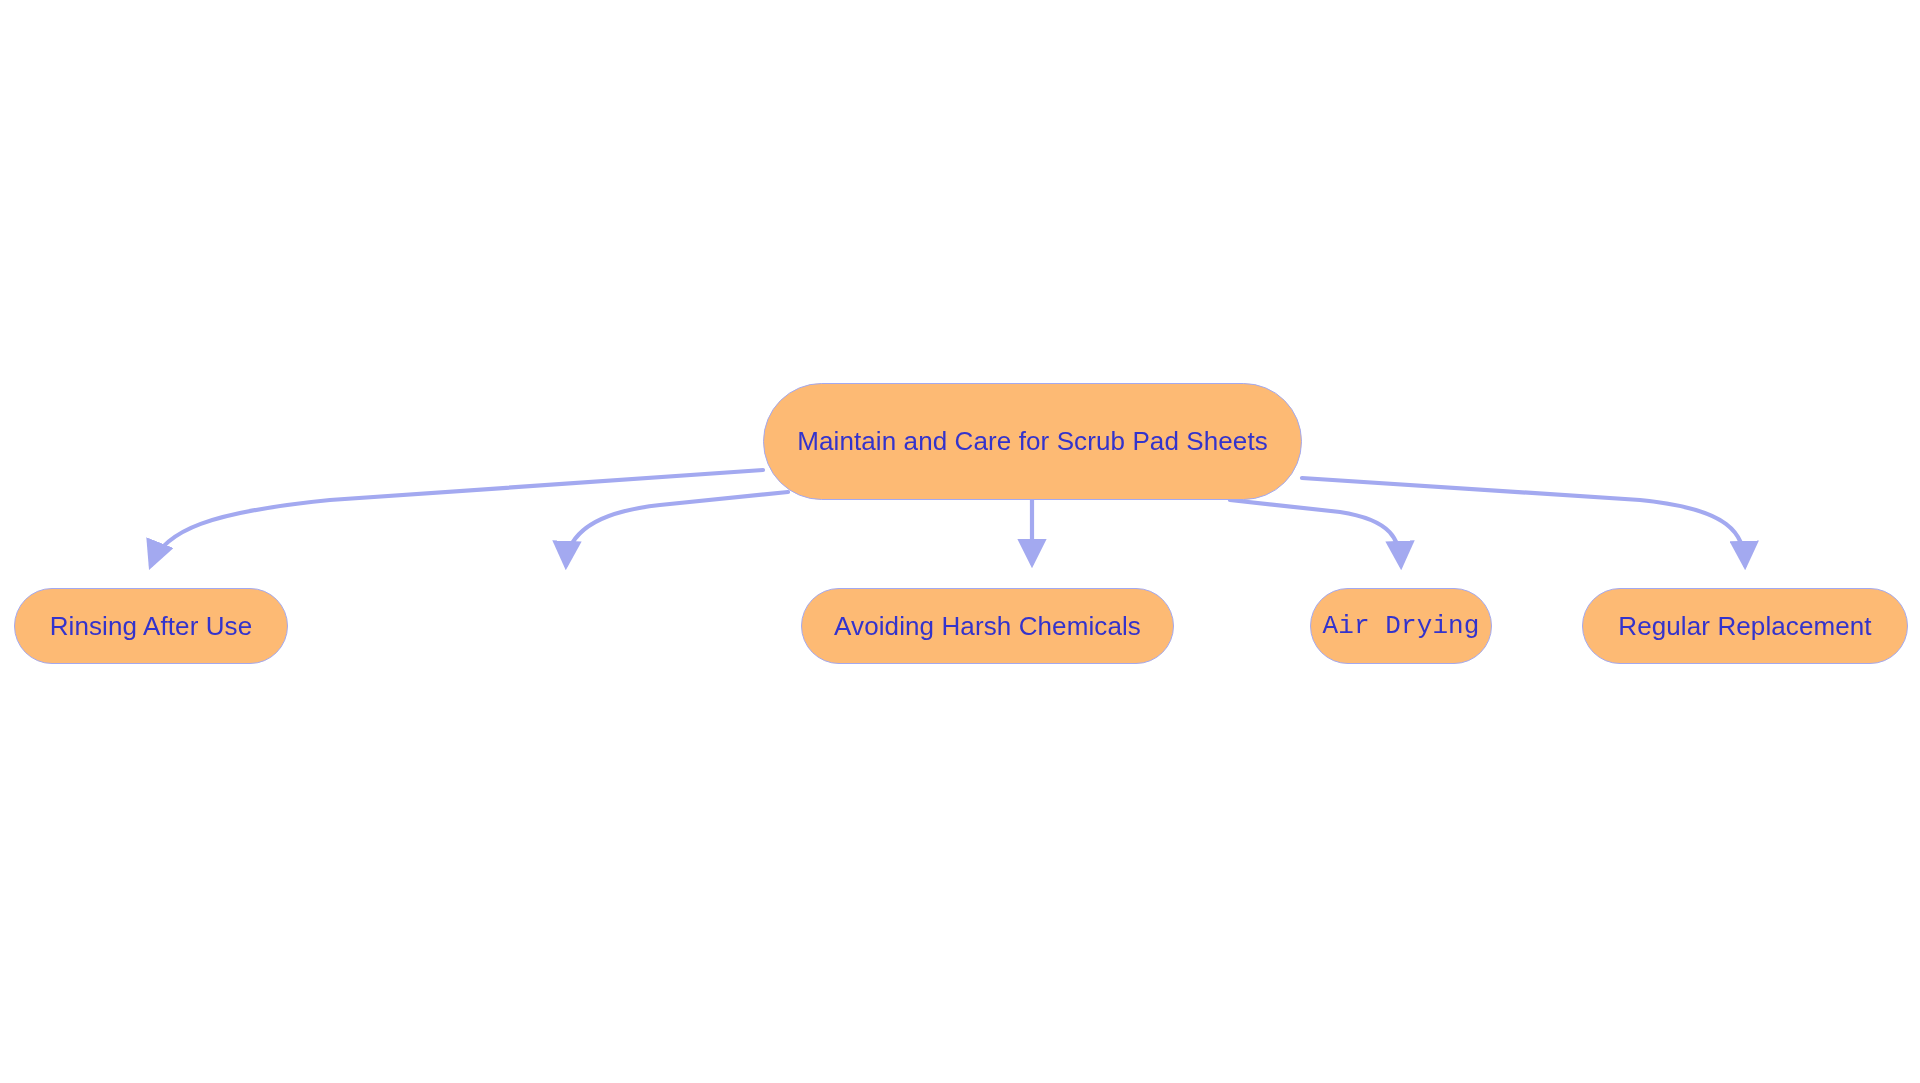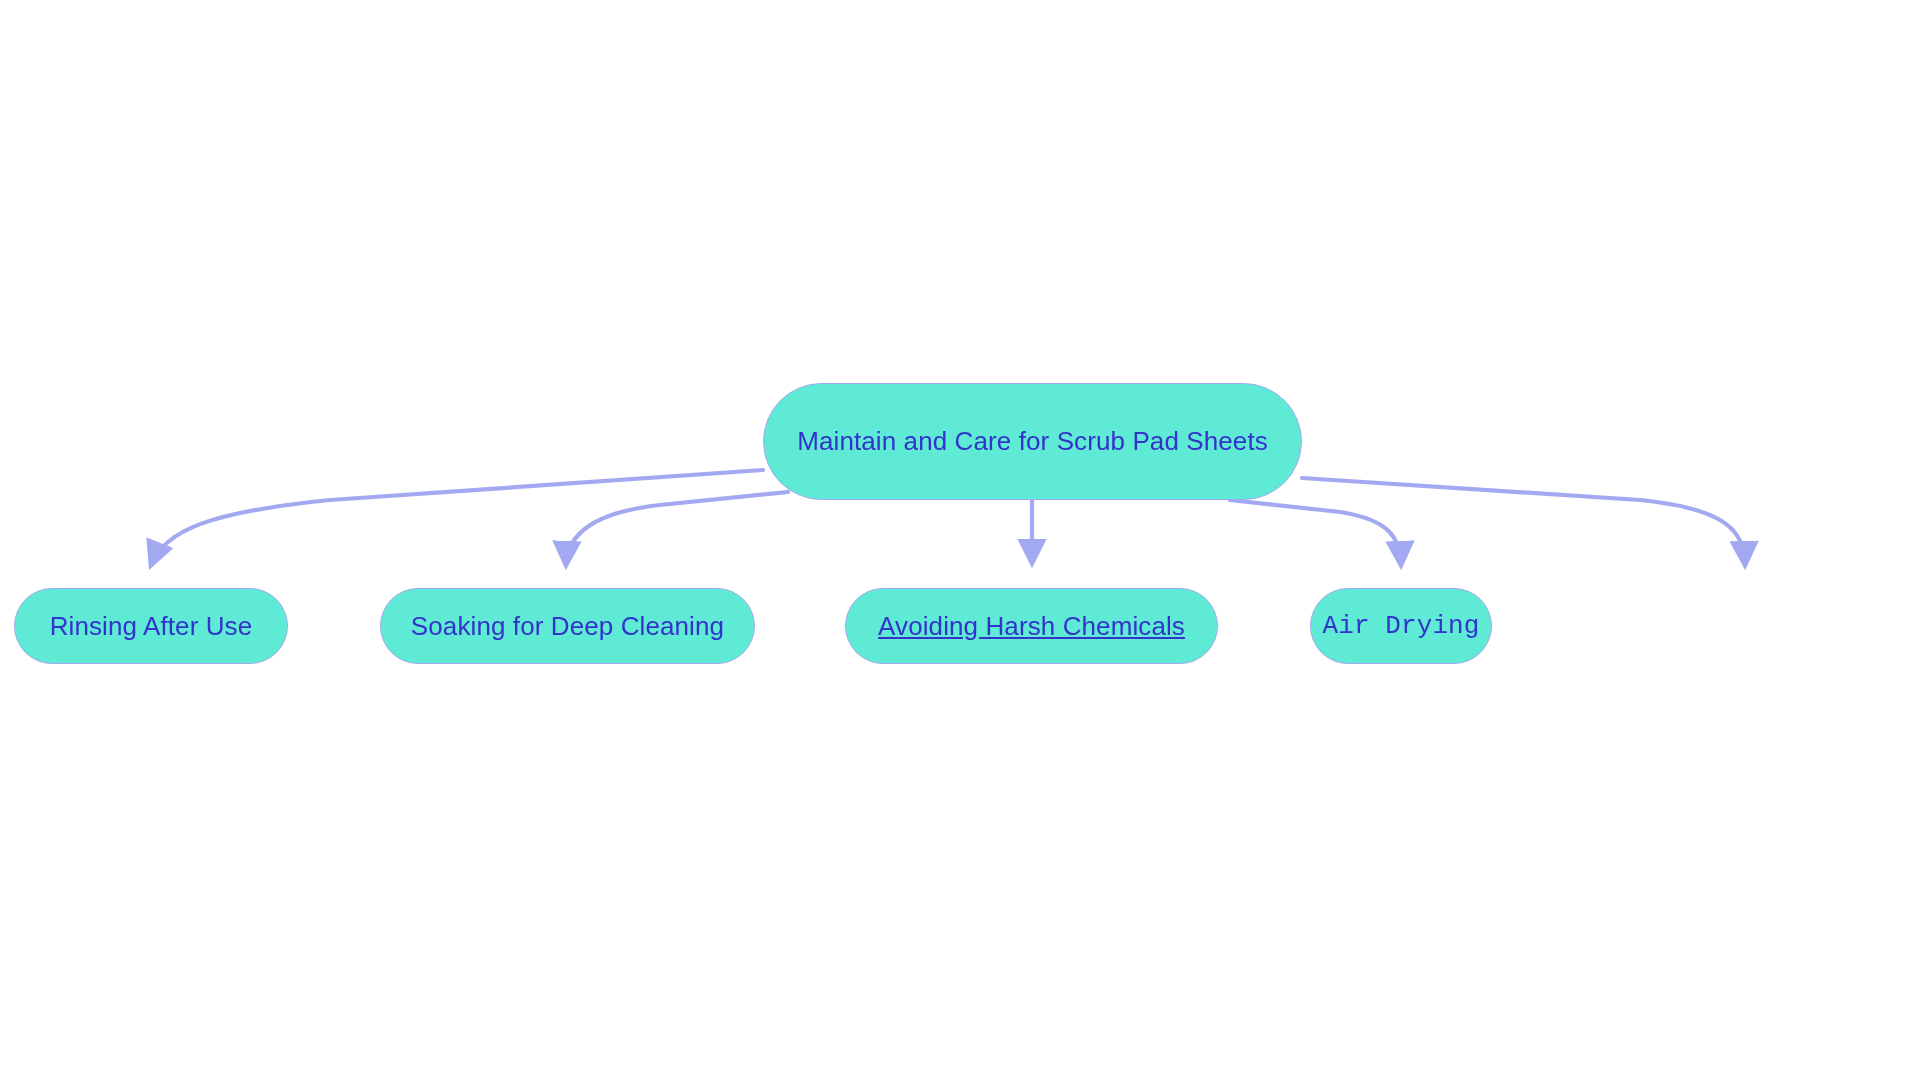--- a/index.html
+++ b/index.html
@@ -22,21 +22,21 @@
     width: 1920px;
     height: 1083px;
     pointer-events: none;
   }
   .node {
     position: absolute;
     box-sizing: border-box;
     display: flex;
     align-items: center;
     justify-content: center;
-    background: #5eead4;
+    background: #fdba74;
     border: 1.6px solid #a3a9f0;
     border-radius: 999px;
     color: #3333cc;
     text-align: center;
     white-space: nowrap;
   }
   .node-label {
     color: #3333cc;
     letter-spacing: 0.1px;
   }
@@ -44,21 +44,21 @@
     left: 763px;
     top: 383px;
     width: 539px;
     height: 117px;
   }
   .node-root .node-label { font-size: 26px; }
   .node-leaf { height: 76px; top: 588px; }
   .node-leaf .node-label { font-size: 26px; }
   .leaf-0 { left: 14px;   width: 274px; }
   .leaf-1 { left: 380px;  width: 375px; }
-  .leaf-2 { left: 845px;  width: 373px; text-decoration: underline; }
+  .leaf-2 { left: 801px;  width: 373px; }
   .leaf-3 { left: 1310px; width: 182px; font-family: Liberation Mono, monospace; }
   .leaf-4 { left: 1582px; width: 326px; }
 </style>
 </head>
 <body>
 
 <div id="canvas">
 
   <svg id="edge-layer" viewBox="0 0 1920 1083" width="1920" height="1083" xmlns="http://www.w3.org/2000/svg">
     <defs>
@@ -79,26 +79,26 @@
   </svg>
 
   <div class="node node-root">
     <span class="node-label">Maintain and Care for Scrub Pad Sheets</span>
   </div>
 
   <div class="node node-leaf leaf-0">
     <span class="node-label">Rinsing After Use</span>
   </div>
 
-  <div class="node node-leaf leaf-1">
-    <span class="node-label">Soaking for Deep Cleaning</span>
-  </div>
 
   <div class="node node-leaf leaf-2">
     <span class="node-label">Avoiding Harsh Chemicals</span>
   </div>
 
   <div class="node node-leaf leaf-3">
     <span class="node-label">Air Drying</span>
   </div>
 
+  <div class="node node-leaf leaf-4">
+    <span class="node-label">Regular Replacement</span>
+  </div>
 
 </div>
 
 </body></html>

